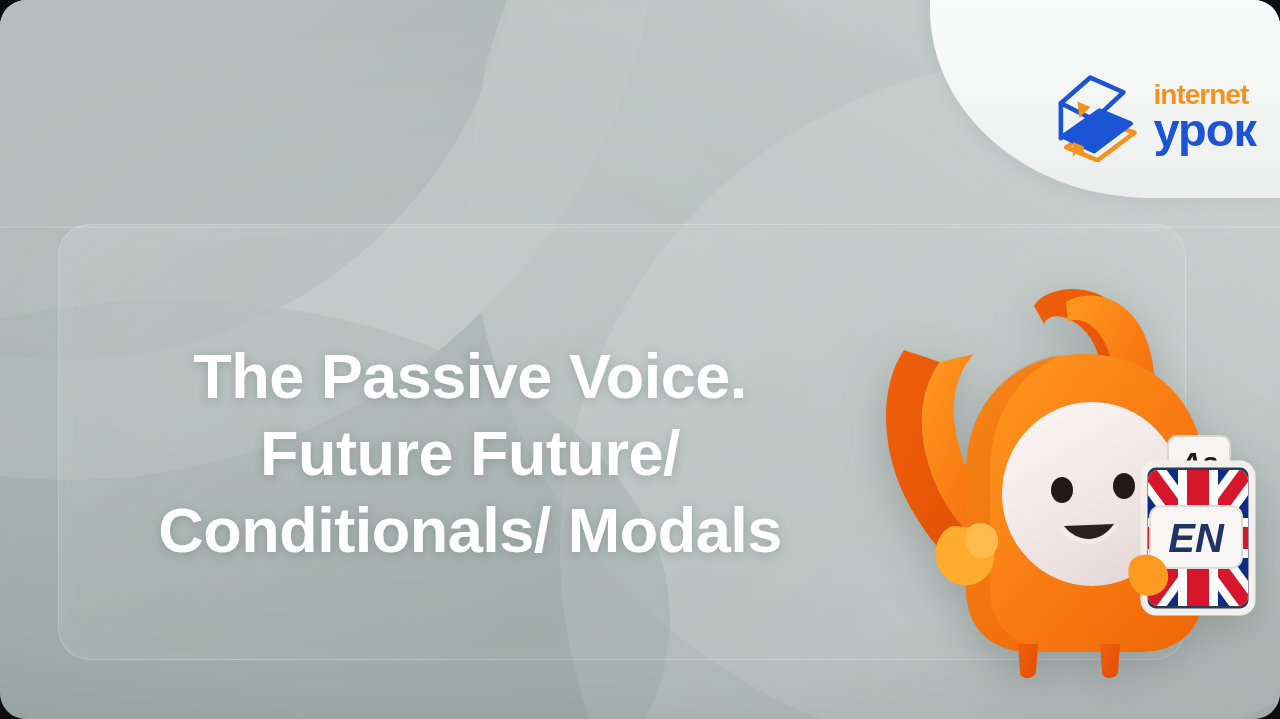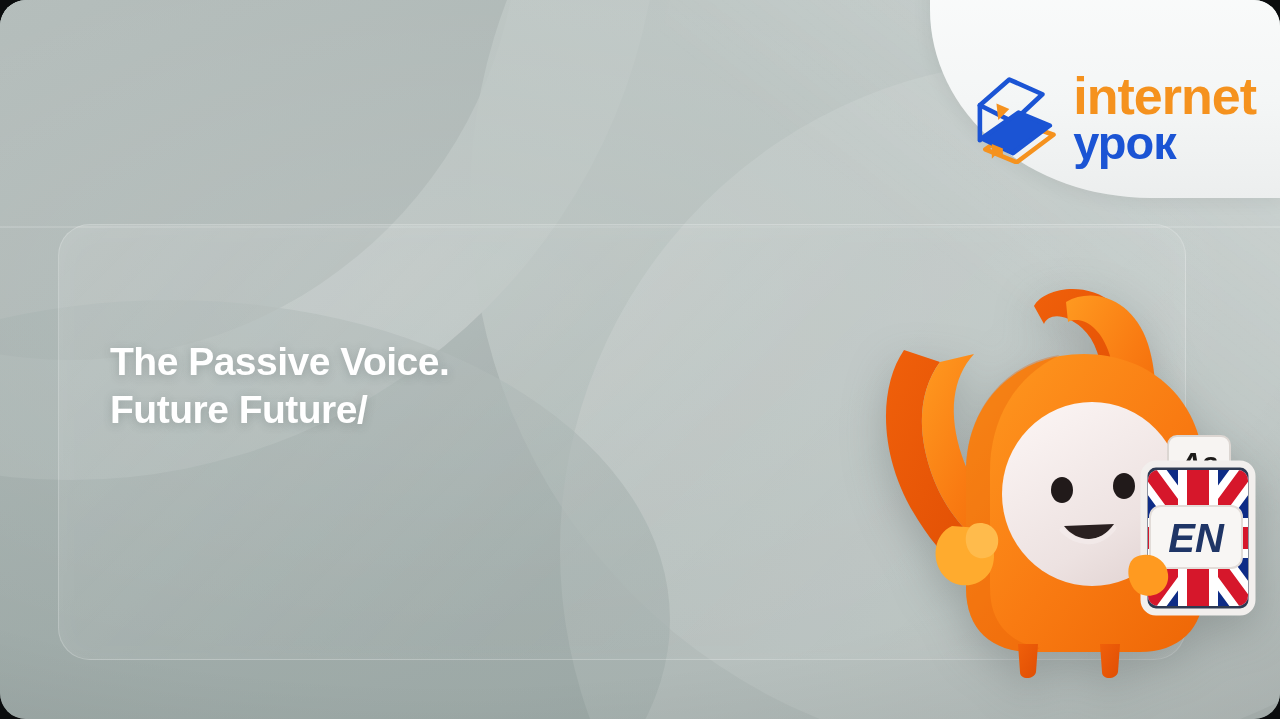--- a/index.html
+++ b/index.html
@@ -91,25 +91,26 @@
     border:1px solid rgba(255,255,255,.22);
     box-shadow:0 2px 30px rgba(255,255,255,.05) inset;
   }
 
   
   .title{
     position:absolute;
     left:110px; top:338px;
     width:720px;
     color:#ffffff;
-    font-size:39px;
+    font-size:63px;
     font-weight:700;
     line-height:1.22;
     letter-spacing:-0.5px;
     text-shadow:0 2px 10px rgba(60,70,70,.25);
+    text-align:center;
   }
   .title .ln{ display:block; white-space:pre; }
 
   
   .logo-badge{
     position:absolute;
     right:-6px; top:-44px;
     width:356px; height:242px;
     background:linear-gradient(180deg,#fbfcfc 0%,#f4f6f6 60%,#eceeee 100%);
     border-radius:0 0 0 190px;
@@ -118,21 +119,21 @@
   }
   .logo-wrap{
     position:absolute;
     right:24px; top:72px;
     display:flex; align-items:center; gap:14px;
   }
   .logo-mark{ width:92px; height:90px; flex:0 0 auto; }
   .logo-text{ line-height:.94; }
   .logo-text .l1{
     display:block;
-    font-size:52px; font-weight:700; letter-spacing:-1px;
+    font-size:28px; font-weight:700; letter-spacing:-1px;
     color:#F5921E;
   }
   .logo-text .l2{
     display:block;
     font-size:47px; font-weight:700; letter-spacing:-1px;
     color:#1B54D4;
   }
 
   
   .mascot{
@@ -157,20 +158,21 @@
     <div class="band"></div>
     <div class="sheen"></div>
     <div class="vignette"></div>
   </div>
 
   <div class="glass"></div>
 
   <div class="title">
     <span class="ln">The Passive Voice.</span>
     <span class="ln">Future Future/</span>
+    <span class="ln">Conditionals/ Modals</span>
   </div>
 
   <div class="logo-badge"></div>
   <div class="logo-wrap">
     <span class="logo-mark">
       <svg viewBox="0 0 100 98" xmlns="http://www.w3.org/2000/svg">
 
         <path d="M14 34 L46 6 L82 22 L50 52 Z" fill="none" stroke="#1B54D4" stroke-width="5" stroke-linejoin="round"></path>
         <path d="M14 34 L14 72" fill="none" stroke="#1B54D4" stroke-width="5" stroke-linecap="round"></path>
 

